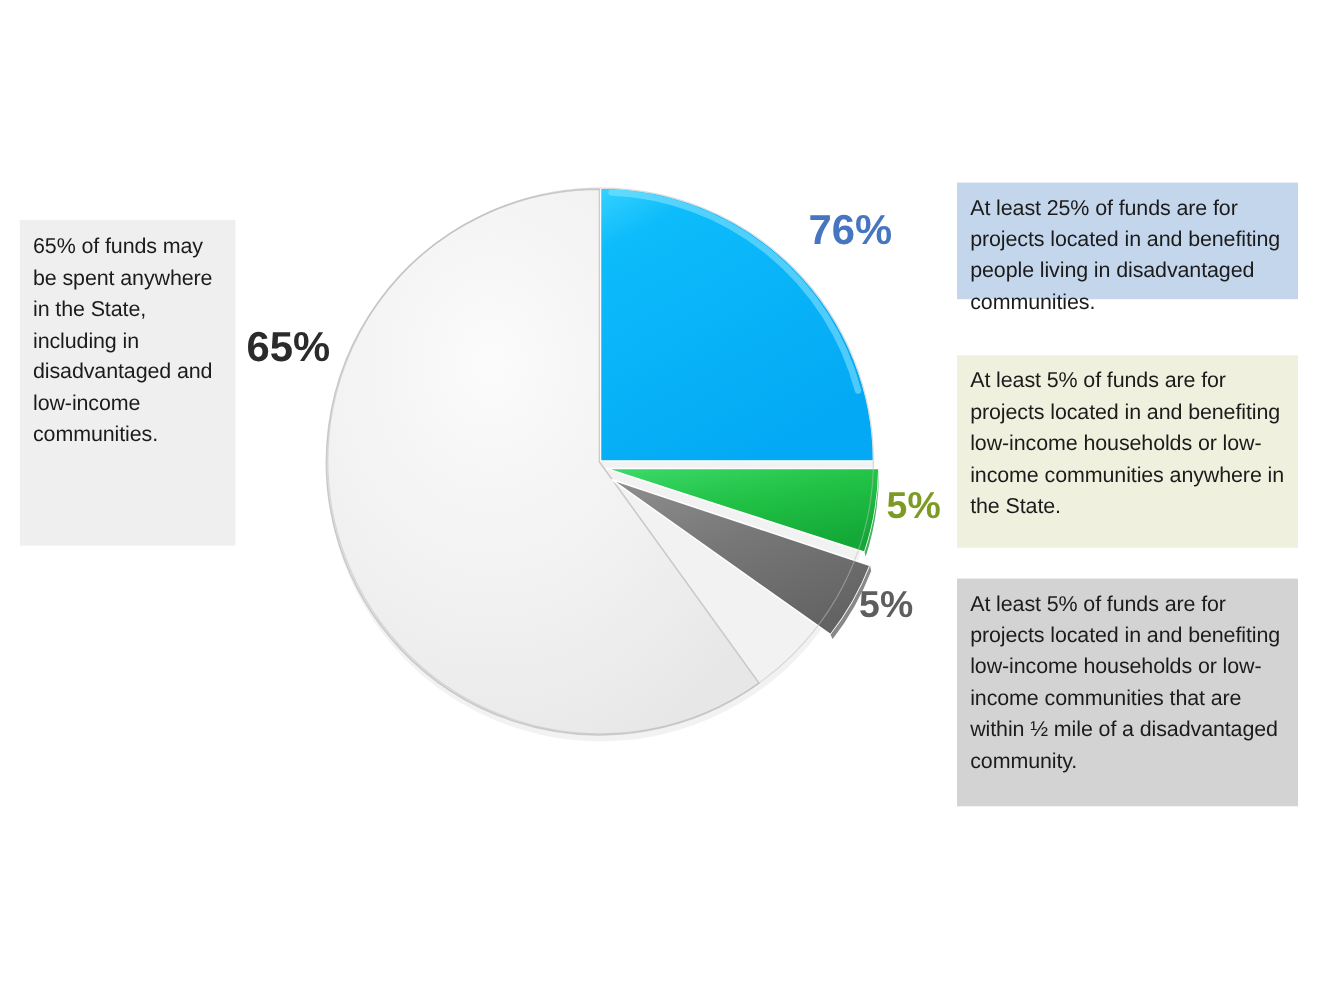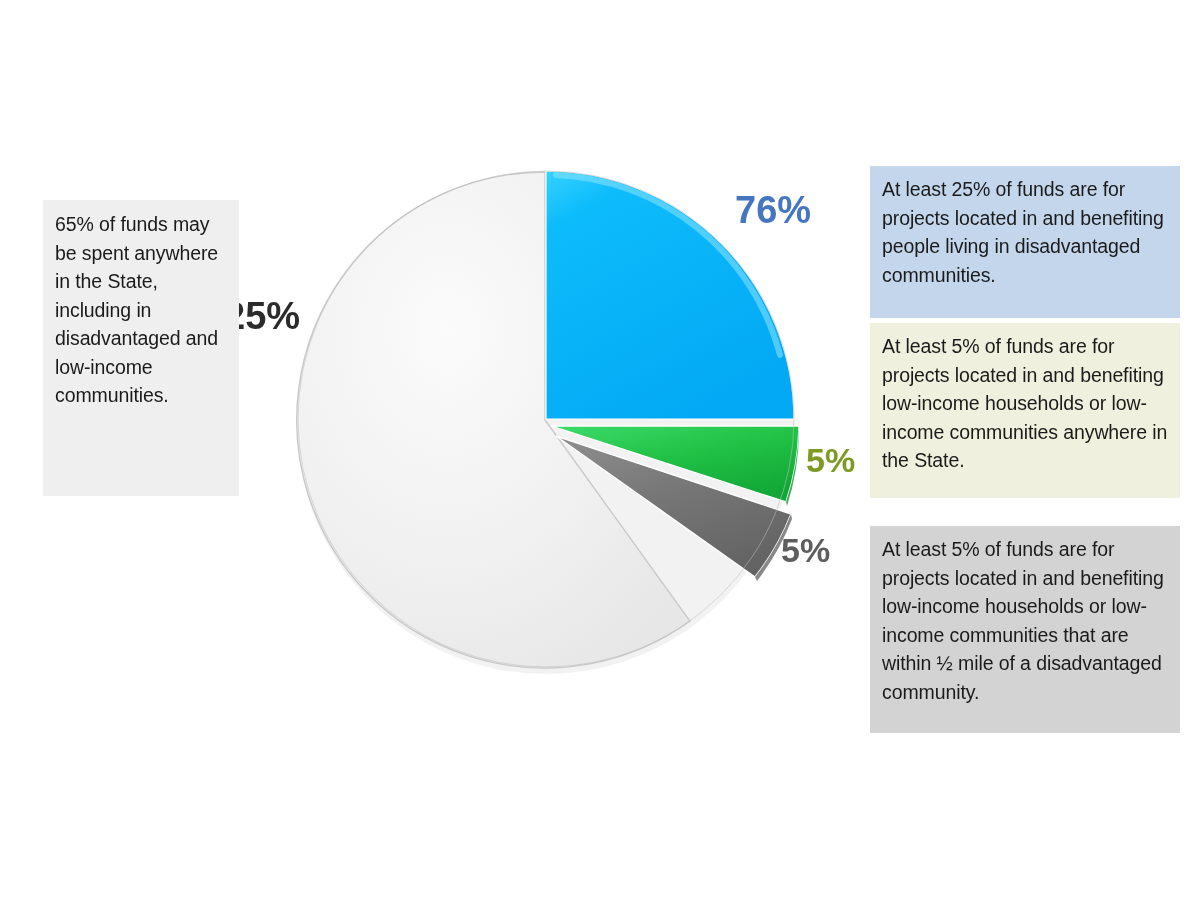--- a/index.html
+++ b/index.html
@@ -33,28 +33,27 @@
     letter-spacing: -0.1px;
   }
 
   #callout-left {
     left: 18px;
     top: 200px;
     width: 196px;
     height: 296px;
     background: #efefef;
     padding: 10px 12px 10px 12px;
-    margin-left: 25px;
   }
 
   #callout-blue {
     left: 870px;
     top: 166px;
     width: 310px;
-    height: 152px;
+    height: 106px;
     background: #c3d6ec;
     padding: 9px 10px 8px 12px;
   }
 
   #callout-green {
     left: 870px;
     top: 323px;
     width: 310px;
     height: 175px;
     background: #eff1de;
@@ -175,21 +174,21 @@
       <path d="M 519 271 L 519 276 A 248 248 0 0 1 507 351 L 506 347 A 248 248 0 0 0 519 271 Z" fill="#0f8f2d" opacity="0.75"></path>
 
       <path d="M 276 281 L 511 359 A 248 248 0 0 1 475 422 Z" fill="url(#gradGray)" stroke="#ffffff" stroke-width="1.4"></path>
 
       <path d="M 511 359 L 512 364 A 248 248 0 0 1 477 426 L 475 422 A 248 248 0 0 0 511 359 Z" fill="#565656" opacity="0.7"></path>
 
       <circle cx="266" cy="264" r="248" fill="none" stroke="#bdbdbd" stroke-width="1" opacity="0.55"></circle>
     </svg>
   </div>
 
-  <div class="pct-label" id="pct-65">25%</div>
+  <div class="pct-label" id="pct-65">65%</div>
 
   <div class="pct-label" id="pct-25">76%</div>
 
   <div class="pct-label" id="pct-5-green">5%</div>
 
   <div class="pct-label" id="pct-5-gray">5%</div>
 
   <div class="callout" id="callout-left">65% of funds may be spent anywhere in the State, including in disadvantaged and low-income communities.</div>
 
   <div class="callout" id="callout-blue">At least 25% of funds are for projects located in and benefiting people living in disadvantaged communities.</div>

